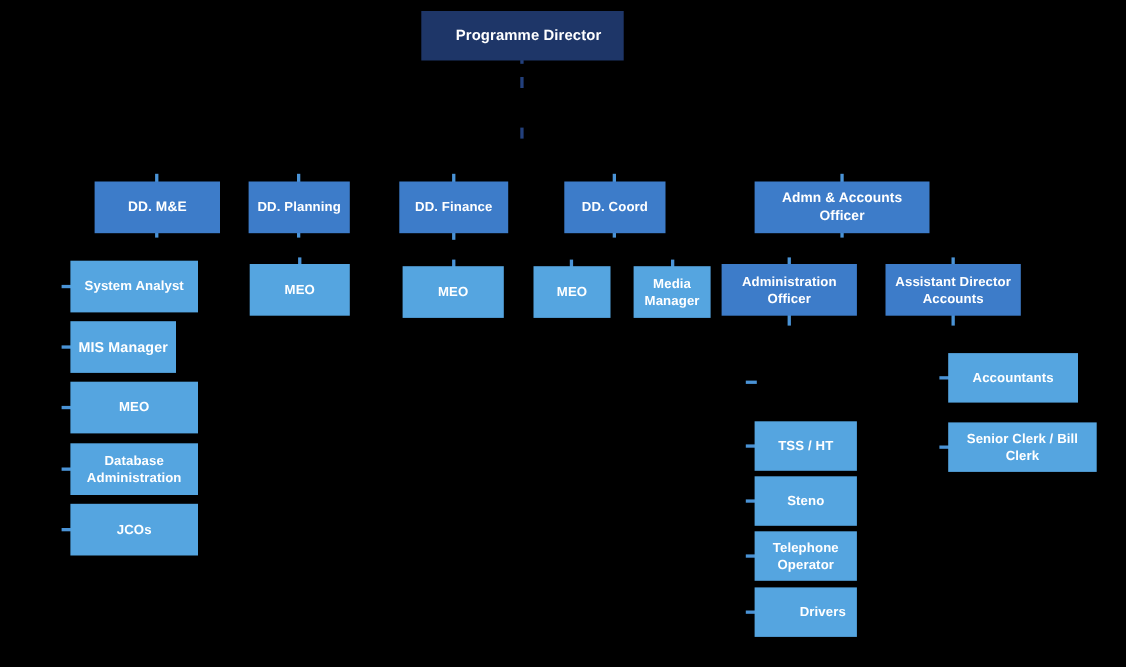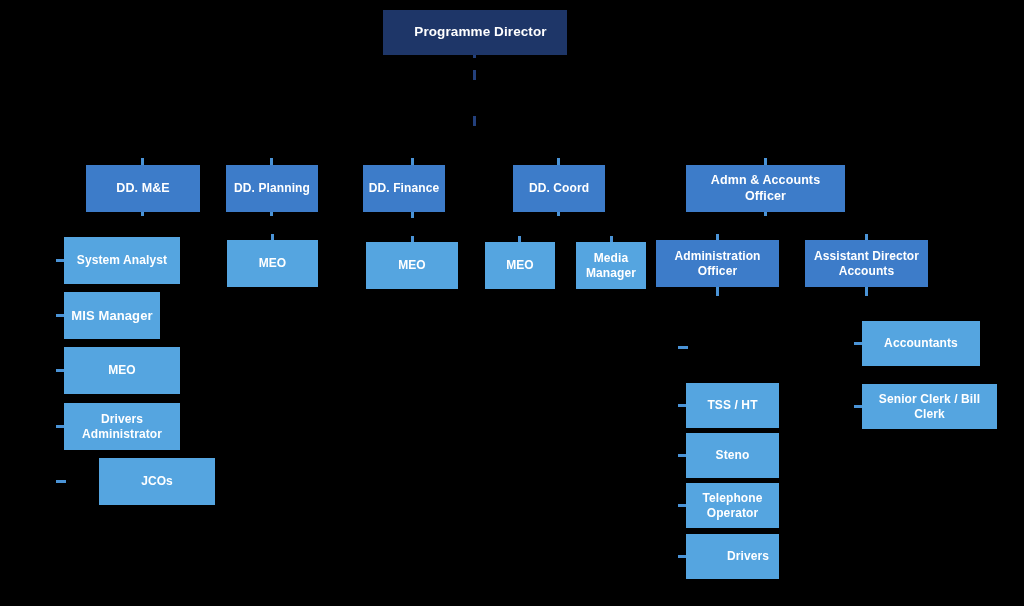--- a/index.html
+++ b/index.html
@@ -104,21 +104,21 @@
 
 
   <div class="node tier-dept" style="left:86px; top:165px; width:114px; height:47px; font-size:12.5px;">
     <span class="node-label">DD. M&amp;E</span>
   </div>
 
   <div class="node tier-dept" style="left:226px; top:165px; width:92px; height:47px; font-size:12px;">
     <span class="node-label">DD. Planning</span>
   </div>
 
-  <div class="node tier-dept" style="left:363px; top:165px; width:82px; height:47px; font-size:12px;">
+  <div class="node tier-dept" style="left:363px; top:165px; width:99px; height:47px; font-size:12px;">
     <span class="node-label">DD. Finance</span>
   </div>
 
   <div class="node tier-dept" style="left:513px; top:165px; width:92px; height:47px; font-size:12px;">
     <span class="node-label">DD. Coord</span>
   </div>
 
   <div class="node tier-dept" style="left:686px; top:165px; width:159px; height:47px; font-size:12.5px;">
     <span class="node-label">Admn &amp; Accounts Officer</span>
   </div>
@@ -129,24 +129,24 @@
 
   <div class="node tier-staff" style="left:64px; top:292px; width:96px; height:47px; font-size:13px;">
     <span class="node-label">MIS Manager</span>
   </div>
 
   <div class="node tier-staff" style="left:64px; top:347px; width:116px; height:47px; font-size:12px;">
     <span class="node-label">MEO</span>
   </div>
 
   <div class="node tier-staff" style="left:64px; top:403px; width:116px; height:47px; font-size:12px;">
-    <span class="node-label">Drivers Administrator</span>
+    <span class="node-label">Database Administration</span>
   </div>
 
-  <div class="node tier-staff" style="left:64px; top:458px; width:116px; height:47px; font-size:12px;margin-left:35px;">
+  <div class="node tier-staff" style="left:64px; top:458px; width:116px; height:47px; font-size:12px;">
     <span class="node-label">JCOs</span>
   </div>
 
   <div class="node tier-staff" style="left:227px; top:240px; width:91px; height:47px; font-size:12px;">
     <span class="node-label">MEO</span>
   </div>
 
   <div class="node tier-staff" style="left:366px; top:242px; width:92px; height:47px; font-size:12px;">
     <span class="node-label">MEO</span>
   </div>

